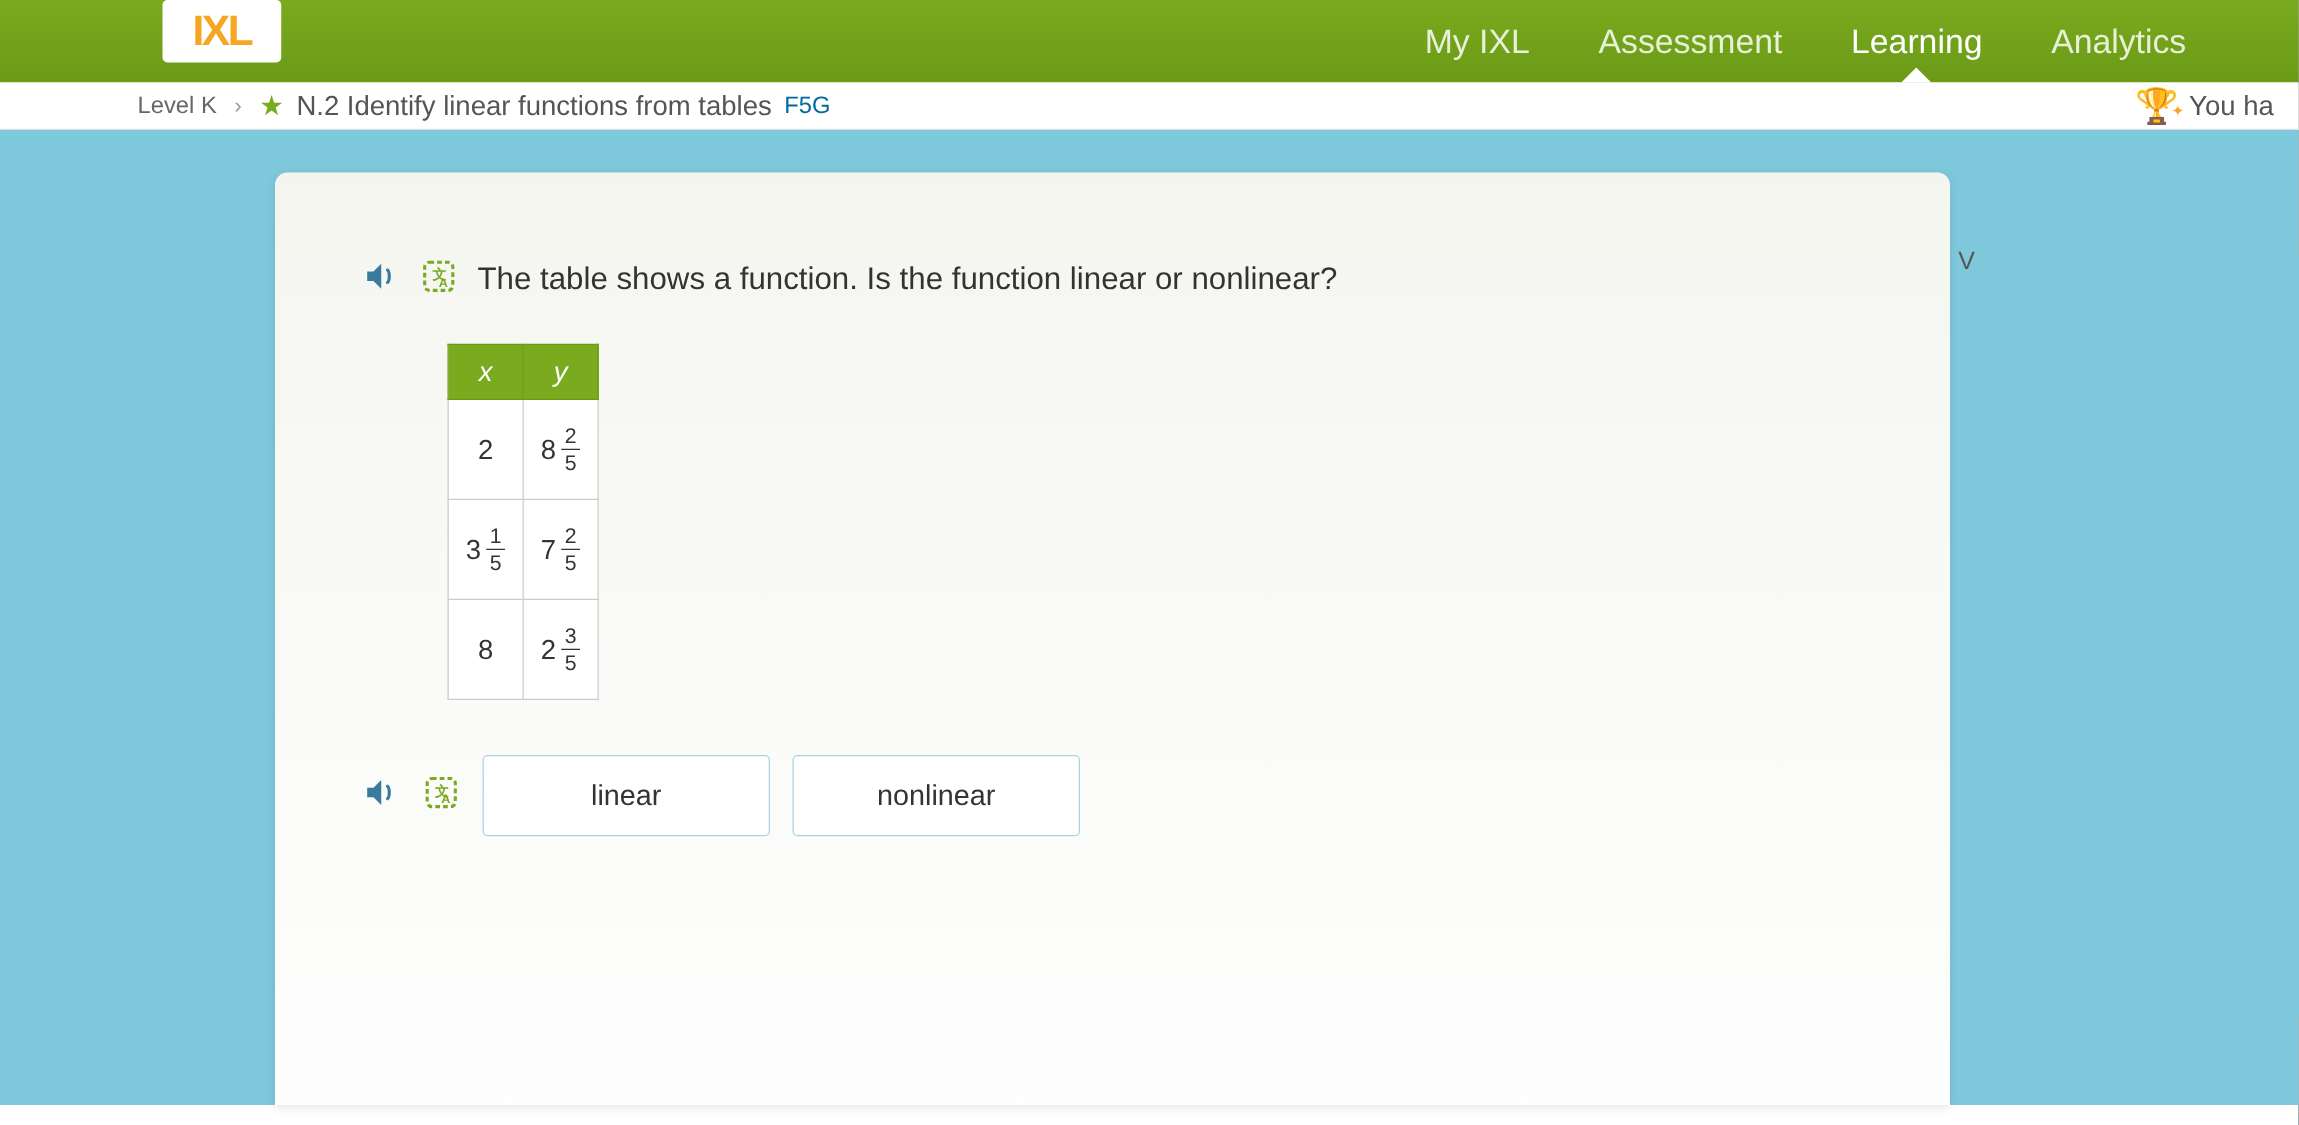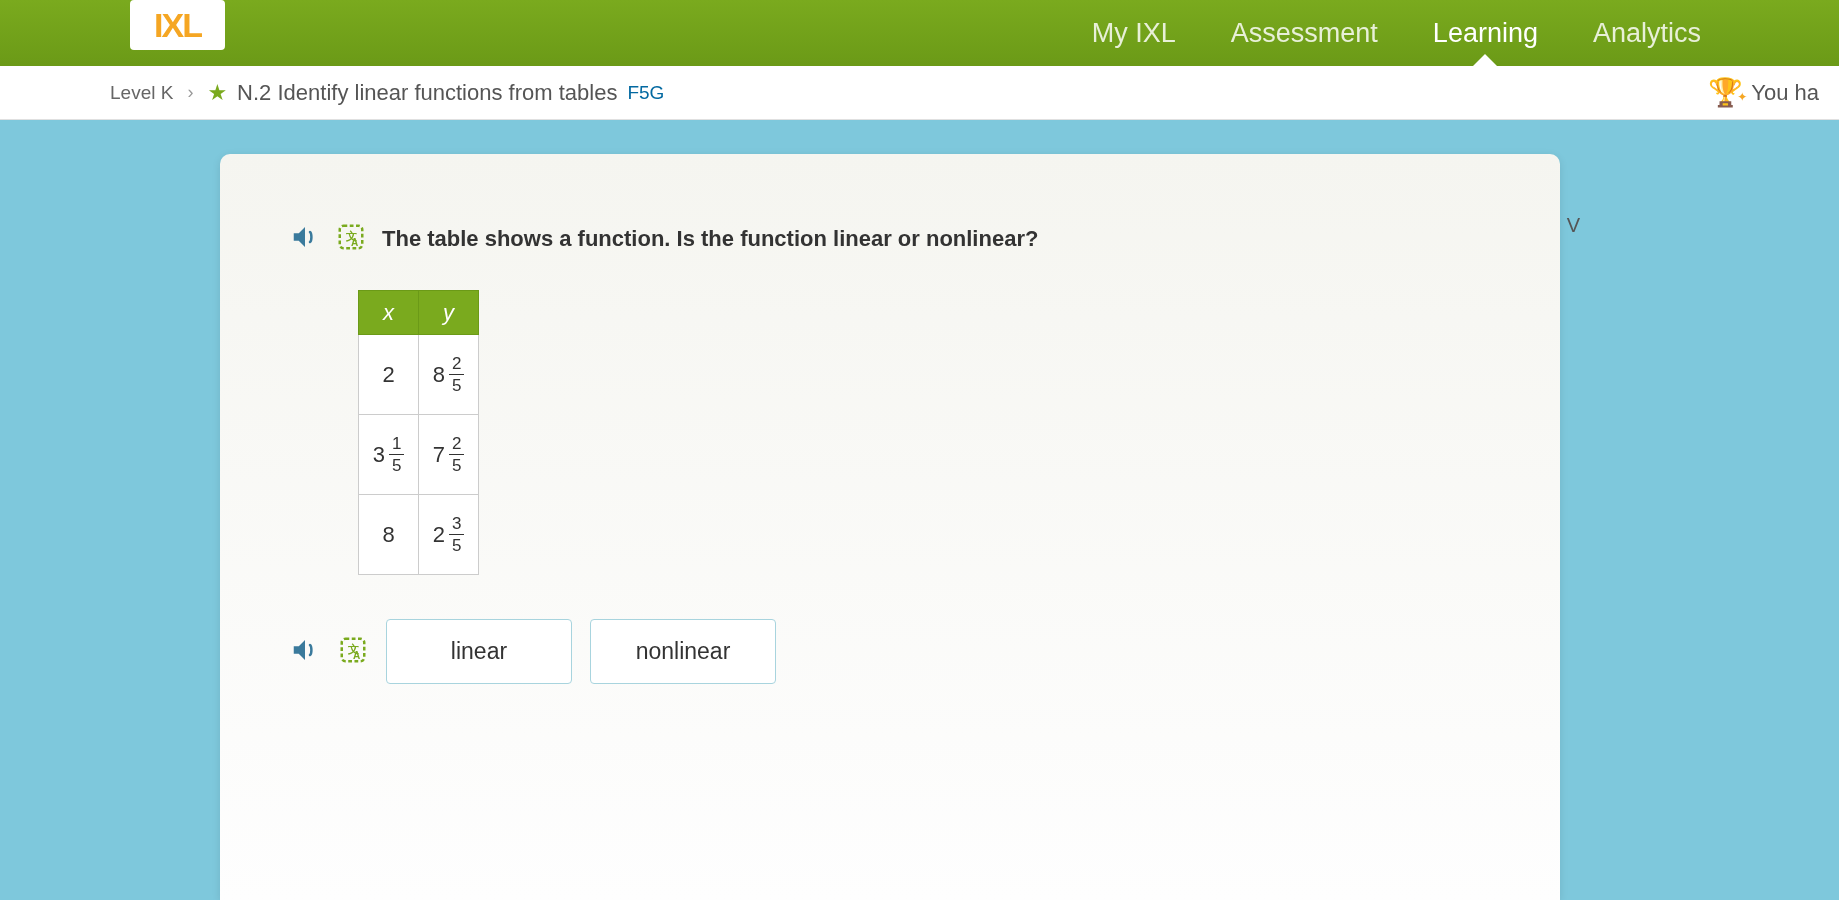--- a/index.html
+++ b/index.html
@@ -40,21 +40,21 @@
       font-size: 34px;
       font-weight: 900;
       color: #f5a623;
       letter-spacing: -2px;
       font-family: Arial Black, Arial, sans-serif;
     }
     .nav-links {
       display: flex;
       gap: 55px;
       margin-left: auto;
-      margin-right: 118px;
+      margin-right: 70px;
       align-items: flex-end;
       height: 100%;
     }
     .nav-link {
       color: #e8f0d8;
       font-size: 27px;
       font-weight: 400;
       cursor: pointer;
       height: 100%;
       display: flex;
@@ -71,21 +71,21 @@
       left: 50%;
       transform: translateX(-50%);
       width: 0;
       height: 0;
       border-left: 12px solid transparent;
       border-right: 12px solid transparent;
       border-bottom: 12px solid #fff;
     }
     .breadcrumb-bar {
       background: #fff;
-      height: 54px;
+      height: 38px;
       display: flex;
       align-items: center;
       padding: 0 20px 0 110px;
       border-bottom: 1px solid #e0e0e0;
       position: relative;
     }
     .breadcrumb-level {
       color: #666;
       font-size: 19px;
       font-weight: 500;
@@ -165,22 +165,22 @@
       cursor: pointer;
     }
     .audio-icon svg { width: 30px; height: 30px; }
     .translate-icon {
       cursor: pointer;
       color: #7aaa1e;
     }
     .translate-icon svg { width: 30px; height: 30px; }
     .question-text {
       color: #333;
-      font-size: 22px;
-      font-weight: 700;
+      font-size: 25px;
+      font-weight: 400;
     }
     .func-table {
       border-collapse: collapse;
       margin-left: 68px;
       margin-bottom: 44px;
     }
     .func-table th {
       background: #7aaa1e;
       color: #fff;
       font-style: italic;
@@ -220,21 +220,21 @@
       display: flex;
       align-items: center;
       gap: 18px;
       margin-left: 0;
     }
     .answer-btn {
       background: #fff;
       border: 1.5px solid #a8d4de;
       border-radius: 4px;
       padding: 18px 0;
-      width: 186px;
+      width: 230px;
       font-size: 23px;
       color: #333;
       text-align: center;
       cursor: pointer;
     }
   </style>
 </head>
 <body>
 
 <div class="app-container">

